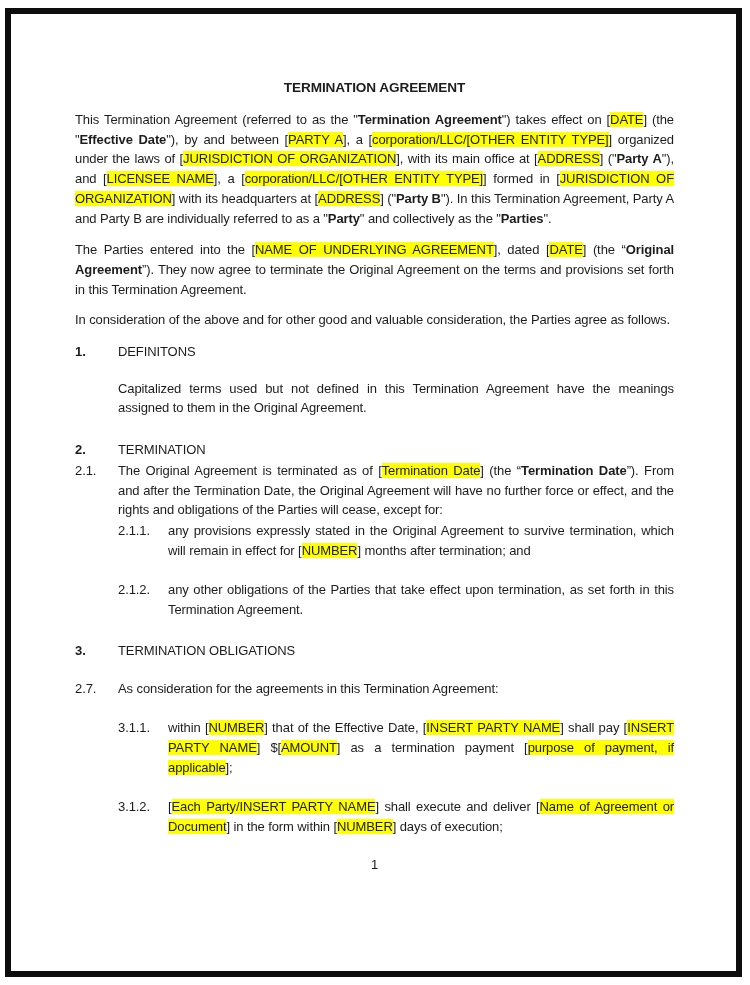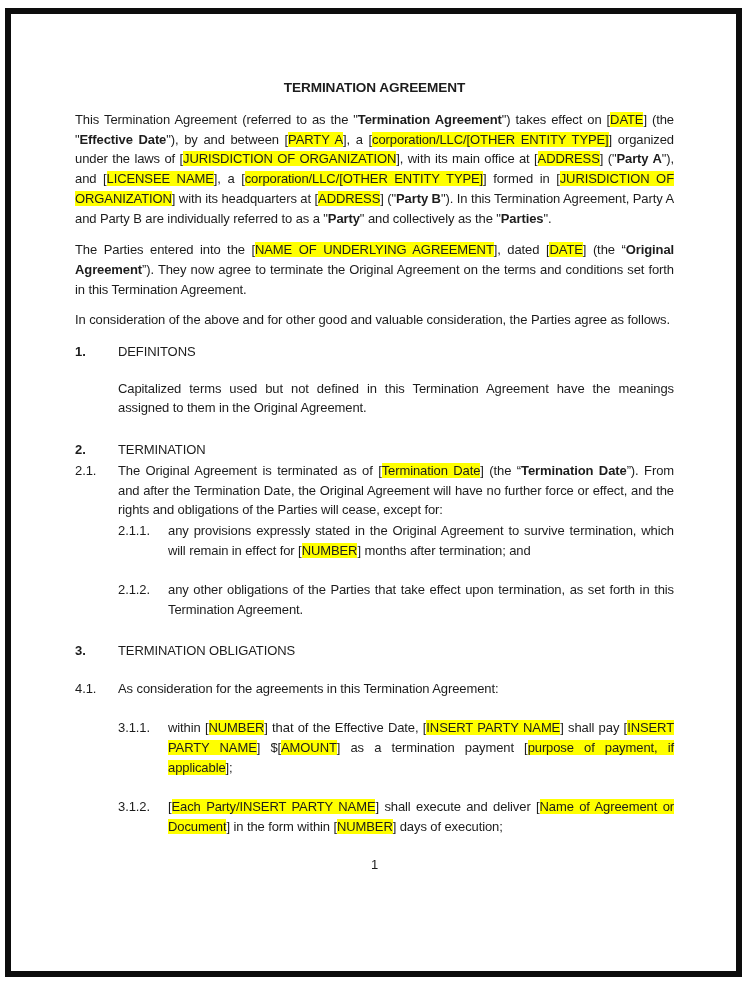--- a/index.html
+++ b/index.html
@@ -73,21 +73,21 @@
 </head>
 <body>
 
 <div class="frame">
   <div class="content">
 
     <div class="title">TERMINATION AGREEMENT</div>
 
     <p class="para just mt12"><span>This Termination Agreement (referred to as the "</span><span class="b">Termination Agreement</span><span>") takes effect on [</span><span class="hl">DATE</span><span>] (the "</span><span class="b">Effective Date</span><span>"), by and between [</span><span class="hl">PARTY A</span><span>], a [</span><span class="hl">corporation/LLC/[OTHER ENTITY TYPE]</span><span>] organized under the laws of [</span><span class="hl">JURISDICTION OF ORGANIZATION</span><span>], with its main office at [</span><span class="hl">ADDRESS</span><span>] ("</span><span class="b">Party A</span><span>"), and [</span><span class="hl">LICENSEE NAME</span><span>], a [</span><span class="hl">corporation/LLC/[OTHER ENTITY TYPE]</span><span>] formed in [</span><span class="hl">JURISDICTION OF ORGANIZATION</span><span>] with its headquarters at [</span><span class="hl">ADDRESS</span><span>] ("</span><span class="b">Party B</span><span>"). In this Termination Agreement, Party A and Party B are individually referred to as a "</span><span class="b">Party</span><span>" and collectively as the "</span><span class="b">Parties</span><span>".</span></p>
 
-    <p class="para just mt12"><span>The Parties entered into the [</span><span class="hl">NAME OF UNDERLYING AGREEMENT</span><span>], dated [</span><span class="hl">DATE</span><span>] (the “</span><span class="b">Original Agreement</span><span>”). They now agree to terminate the Original Agreement on the terms and conditions set forth in this Termination Agreement.</span></p>
+    <p class="para just mt12"><span>The Parties entered into the [</span><span class="hl">NAME OF UNDERLYING AGREEMENT</span><span>], dated [</span><span class="hl">DATE</span><span>] (the “</span><span class="b">Original Agreement</span><span>”). They now agree to terminate the Original Agreement on the terms and provisions set forth in this Termination Agreement.</span></p>
 
 
     <p class="para mt11"><span>In consideration of the above and for other good and valuable consideration, the Parties agree as follows.</span></p>
 
     <div class="sec head mt12">
       <span class="num">1.</span>
       <div class="btxt">DEFINITONS</div>
     </div>
 
     <p class="para just ind1 mt17"><span>Capitalized terms used but not defined in this Termination Agreement have the meanings assigned to them in the Original Agreement.</span></p>
@@ -111,21 +111,21 @@
       <span class="num">2.1.2.</span>
       <div class="btxt just"><span>any other obligations of the Parties that take effect upon termination, as set forth in this Termination Agreement.</span></div>
     </div>
 
     <div class="sec head mt21">
       <span class="num">3.</span>
       <div class="btxt">TERMINATION OBLIGATIONS</div>
     </div>
 
     <div class="sec mt19">
-      <span class="num">4.1.</span>
+      <span class="num">2.7.</span>
       <div class="btxt just"><span>As consideration for the agreements in this Termination Agreement:</span></div>
     </div>
 
     <div class="sec lvl3 mt19">
       <span class="num">3.1.1.</span>
       <div class="btxt just"><span>within [</span><span class="hl">NUMBER</span><span>] that of the Effective Date, [</span><span class="hl">INSERT PARTY NAME</span><span>] shall pay [</span><span class="hl">INSERT PARTY NAME</span><span>] $[</span><span class="hl">AMOUNT</span><span>] as a termination payment [</span><span class="hl">purpose of payment, if applicable</span><span>];</span></div>
     </div>
 
     <div class="sec lvl3 mt20">
       <span class="num">3.1.2.</span>

